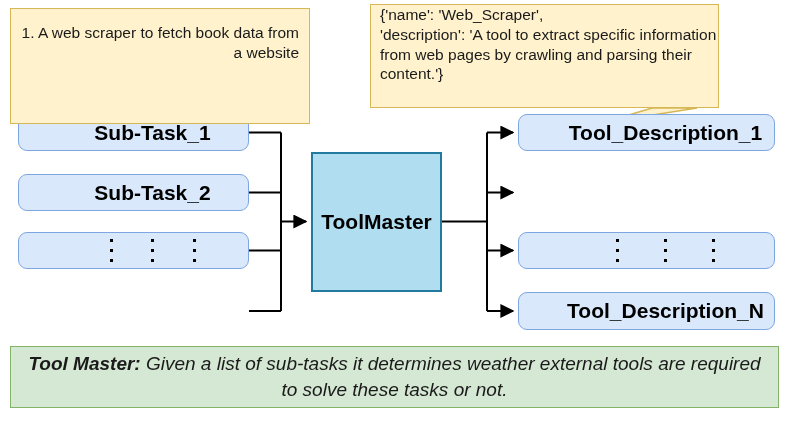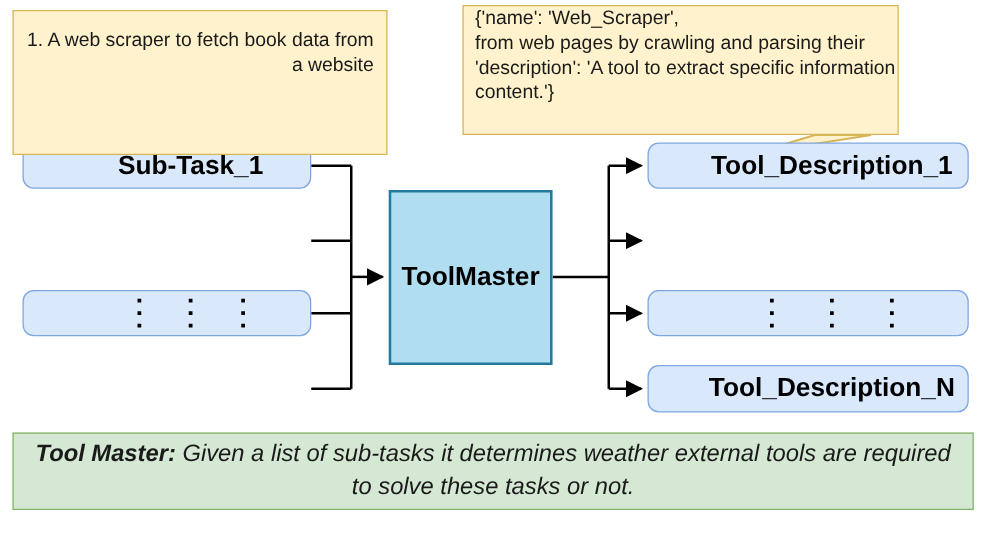--- a/index.html
+++ b/index.html
@@ -185,29 +185,32 @@
       <path d="M 652 108 L 697 108 L 602 123 Z"></path>
     </g>
   </svg>
 
   <div class="callout" id="callout-left">
     <span>1. A web scraper to fetch book data from a website</span>
   </div>
 
   <div class="callout" id="callout-right">
     <span class="cl-line">{'name': 'Web_Scraper',</span>
+    <span class="cl-line">'description': 'A tool to extract specific information</span>
     <span class="cl-line">from web pages by crawling and parsing their</span>
-    <span class="cl-line">'description': 'A tool to extract specific information</span>
     <span class="cl-line">content.'}</span>
   </div>
 
   <div class="node left r1">
     <span>Sub-Task_1</span>
   </div>
 
+  <div class="node left r2">
+    <span>Sub-Task_2</span>
+  </div>
 
   <div class="node left r3">
     <div class="dots-row">
       <span class="vdots">
           <i></i>
           <i></i>
           <i></i>
         </span>
       <span class="vdots">
           <i></i>

